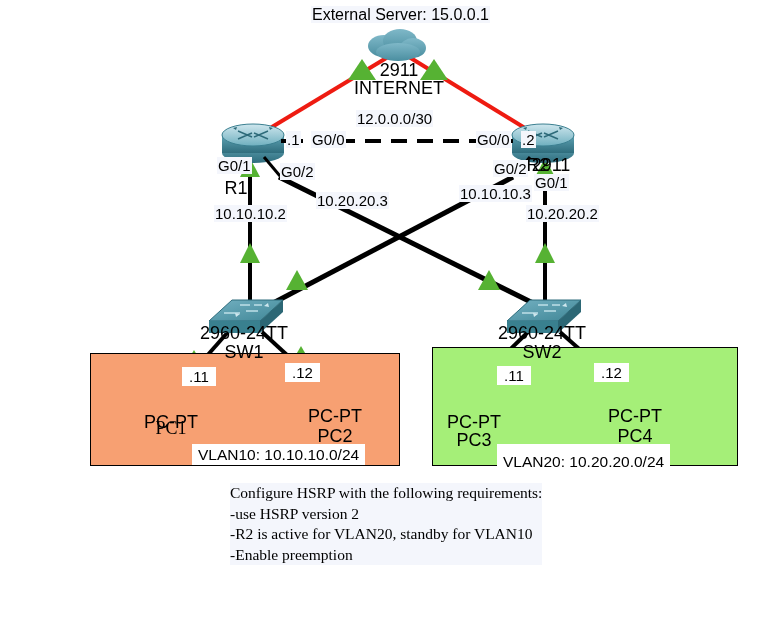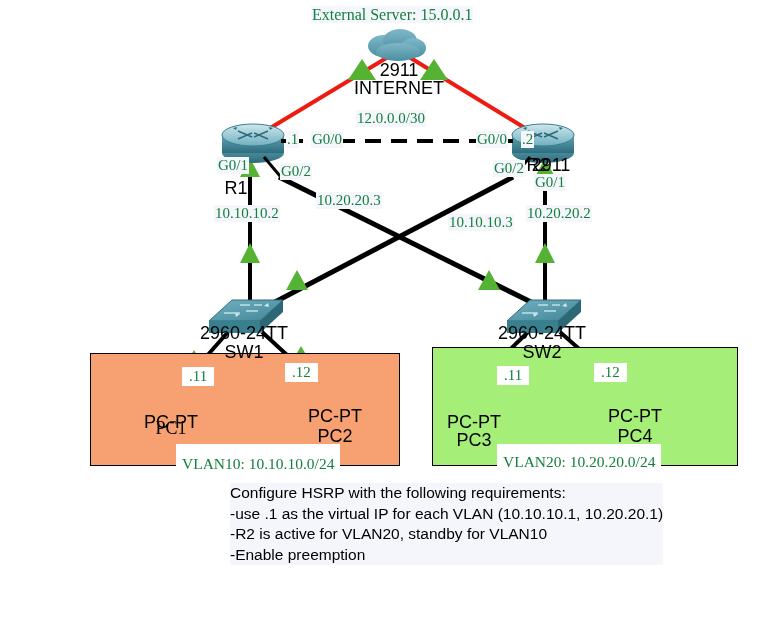--- a/index.html
+++ b/index.html
@@ -20,22 +20,22 @@
   #svg-layer {
     position: absolute;
     left: 0;
     top: 0;
     width: 767px;
     height: 642px;
   }
   .lbl {
     position: absolute;
     background: #f4f6fc;
-    color: #15803d;
-    font-family: Liberation Serif, serif;
+    color: #000000;
+    font-family: Liberation Sans, sans-serif;
     font-size: 15px;
     line-height: 17px;
     white-space: nowrap;
     padding: 0 1px;
   }
   .dev-label {
     position: absolute;
     color: #000000;
     font-family: "Liberation Sans", sans-serif;
     font-size: 18px;
@@ -45,21 +45,21 @@
   }
   .vlan-box {
     position: absolute;
     border: 1px solid #000000;
     box-sizing: border-box;
   }
   .config-block {
     position: absolute;
     background: #f4f6fc;
     color: #000000;
-    font-family: Liberation Sans, sans-serif;
+    font-family: Liberation Serif, serif;
     font-size: 15.5px;
     line-height: 20.5px;
     white-space: nowrap;
   }
   .config-line { display: block; }
   .pc-icon, .sw-icon, .rt-icon, .cloud-icon {
     position: absolute;
   }
 </style>
 </head>
@@ -227,21 +227,21 @@
   <div class="dev-label" style="left:216px; top:180px; width:40px;">R1</div>
   <div class="lbl" style="left:214px; top:205px;">10.10.10.2</div>
   <div class="lbl" style="left:316px; top:192px;">10.20.20.3</div>
 
   <div class="lbl" style="left:476px; top:131px;">G0/0</div>
   <div class="lbl" style="left:521px; top:131px;">.2</div>
   <div class="lbl" style="left:493px; top:160px;">G0/2</div>
   <div class="dev-label" style="left:531px; top:157px; width:40px;">2911</div>
   <div class="dev-label" style="left:526px; top:157px; width:24px; font-weight:normal;">R2</div>
   <div class="lbl" style="left:534px; top:174px;">G0/1</div>
-  <div class="lbl" style="left:448px; top:185px;margin-top:29px;">10.10.10.3</div>
+  <div class="lbl" style="left:459px; top:185px;">10.10.10.3</div>
   <div class="lbl" style="left:526px; top:205px;">10.20.20.2</div>
 
   <div class="dev-label" style="left:186px; top:325px; width:116px;">2960-24TT</div>
   <div class="dev-label" style="left:186px; top:344px; width:116px;">SW1</div>
   <div class="dev-label" style="left:484px; top:325px; width:116px;">2960-24TT</div>
   <div class="dev-label" style="left:484px; top:344px; width:116px;">SW2</div>
 
   <div class="lbl" style="left:182px; top:367px; background:#ffffff; padding:1px 7px;">.11</div>
   <div class="lbl" style="left:285px; top:363px; background:#ffffff; padding:1px 7px;">.12</div>
   <div class="lbl" style="left:497px; top:366px; background:#ffffff; padding:1px 7px;">.11</div>
@@ -249,23 +249,23 @@
 
   <div class="dev-label" style="left:113px; top:414px; width:116px;">PC-PT</div>
   <div class="dev-label" style="left:113px; top:420px; width:116px;font-family:Liberation Serif, serif;">PC1</div>
   <div class="dev-label" style="left:277px; top:408px; width:116px;">PC-PT</div>
   <div class="dev-label" style="left:277px; top:428px; width:116px;">PC2</div>
   <div class="dev-label" style="left:416px; top:414px; width:116px;">PC-PT</div>
   <div class="dev-label" style="left:416px; top:432px; width:116px;">PC3</div>
   <div class="dev-label" style="left:577px; top:408px; width:116px;">PC-PT</div>
   <div class="dev-label" style="left:577px; top:428px; width:116px;">PC4</div>
 
-  <div class="lbl" style="left:176px; top:444px; background:#ffffff; font-size:15.5px; padding:11px 6px;">VLAN10: 10.10.10.0/24</div>
+  <div class="lbl" style="left:192px; top:444px; background:#ffffff; font-size:15.5px; padding:2px 6px;">VLAN10: 10.10.10.0/24</div>
   <div class="lbl" style="left:497px; top:444px; background:#ffffff; font-size:15.5px; padding:9px 6px;">VLAN20: 10.20.20.0/24</div>
 
   <div class="config-block" style="left:230px; top:483px;">
     <span class="config-line">Configure HSRP with the following requirements:</span>
-    <span class="config-line">-use .1 as the virtual IP for each VLAN (10.10.10.1, 10.20.20.1)</span>
+    <span class="config-line">-use HSRP version 2</span>
     <span class="config-line">-R2 is active for VLAN20, standby for VLAN10</span>
     <span class="config-line">-Enable preemption</span>
   </div>
 
 </div>
 
 </body></html>

